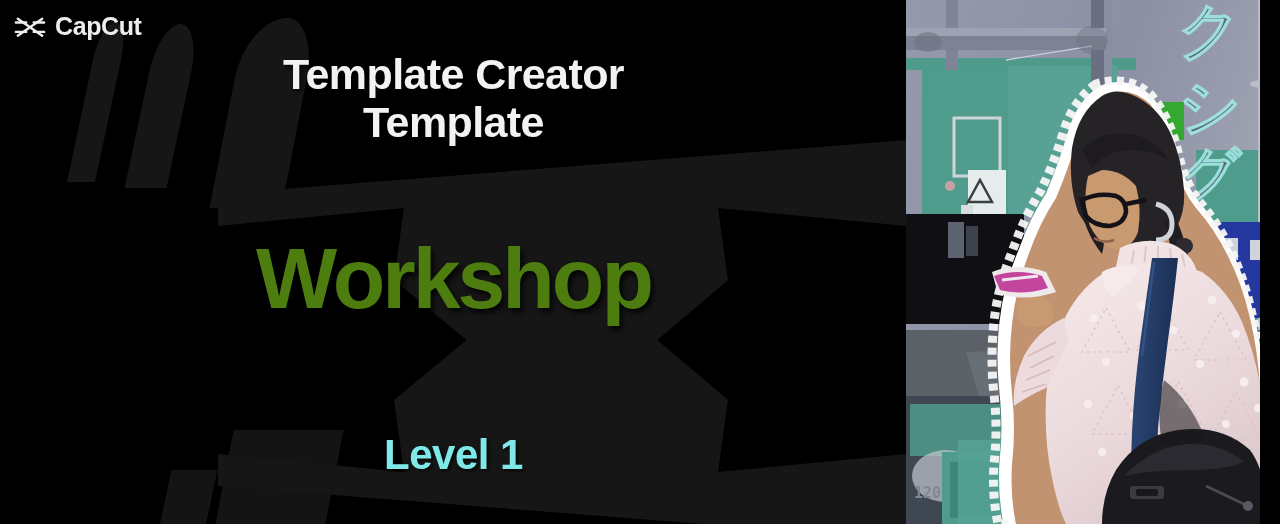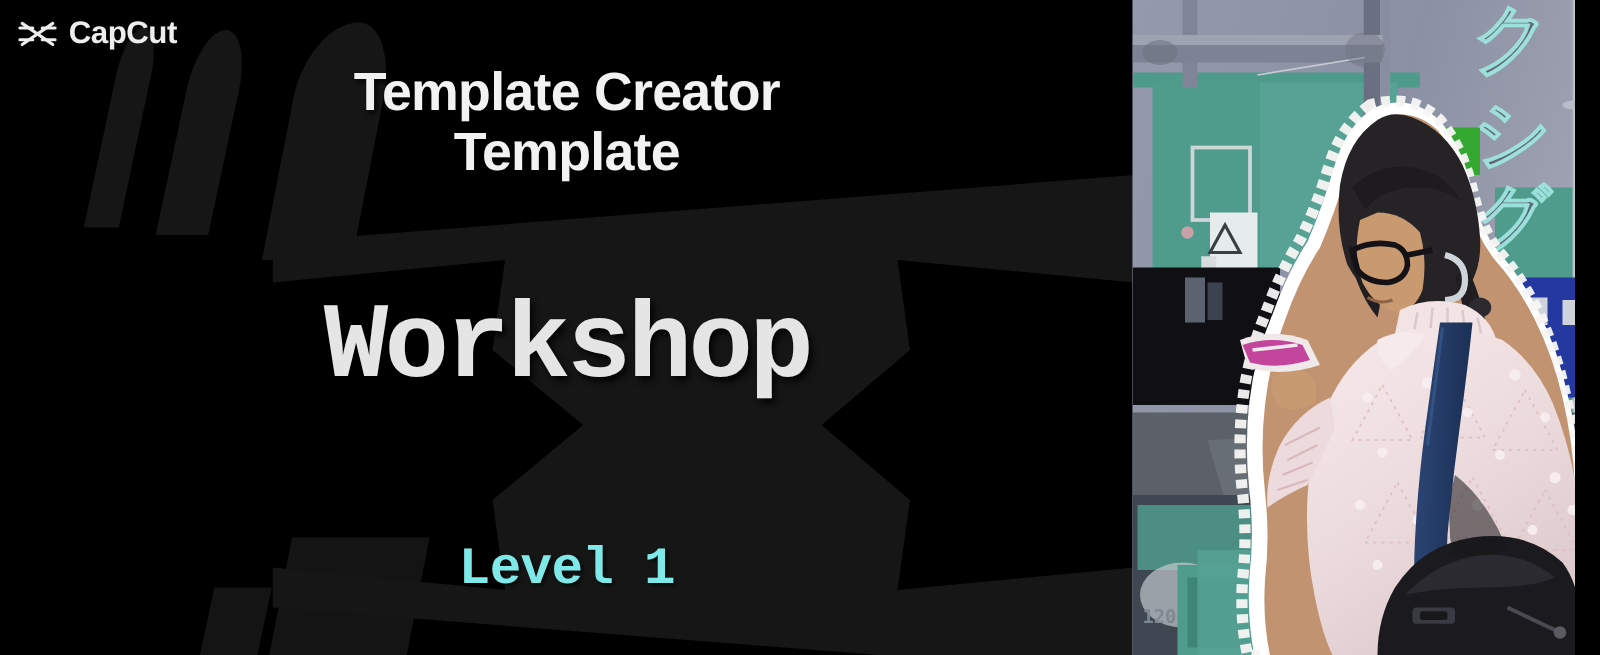--- a/index.html
+++ b/index.html
@@ -117,41 +117,39 @@
     letter-spacing:-0.6px;
     text-shadow:2px 3px 4px rgba(0,0,0,.75);
     padding:0 80px;
   }
 
   .headline {
     position:absolute;
     top:235px;
     left:0; right:0;
     text-align:center;
-    color:#e5e5e5;
+    color:#4d7c0f;
     font-size:86px;
     line-height:1;
     font-weight:bold;
     letter-spacing:-3px;
     text-shadow:3px 4px 5px rgba(0,0,0,.8);
-    font-family:Liberation Mono, monospace;
   }
 
   .level {
     position:absolute;
     top:434px;
     left:0; right:0;
     text-align:center;
     color:#7fe9e9;
     font-size:42px;
     line-height:1;
     font-weight:bold;
     letter-spacing:-0.5px;
     text-shadow:2px 2px 3px rgba(0,0,0,.7);
-    font-family:Liberation Mono, monospace;
   }
 
   
   .photo {
     position:absolute;
     left:906px; top:0;
     width:374px; height:524px;
     overflow:hidden;
     background:#8d92a6;
   }

